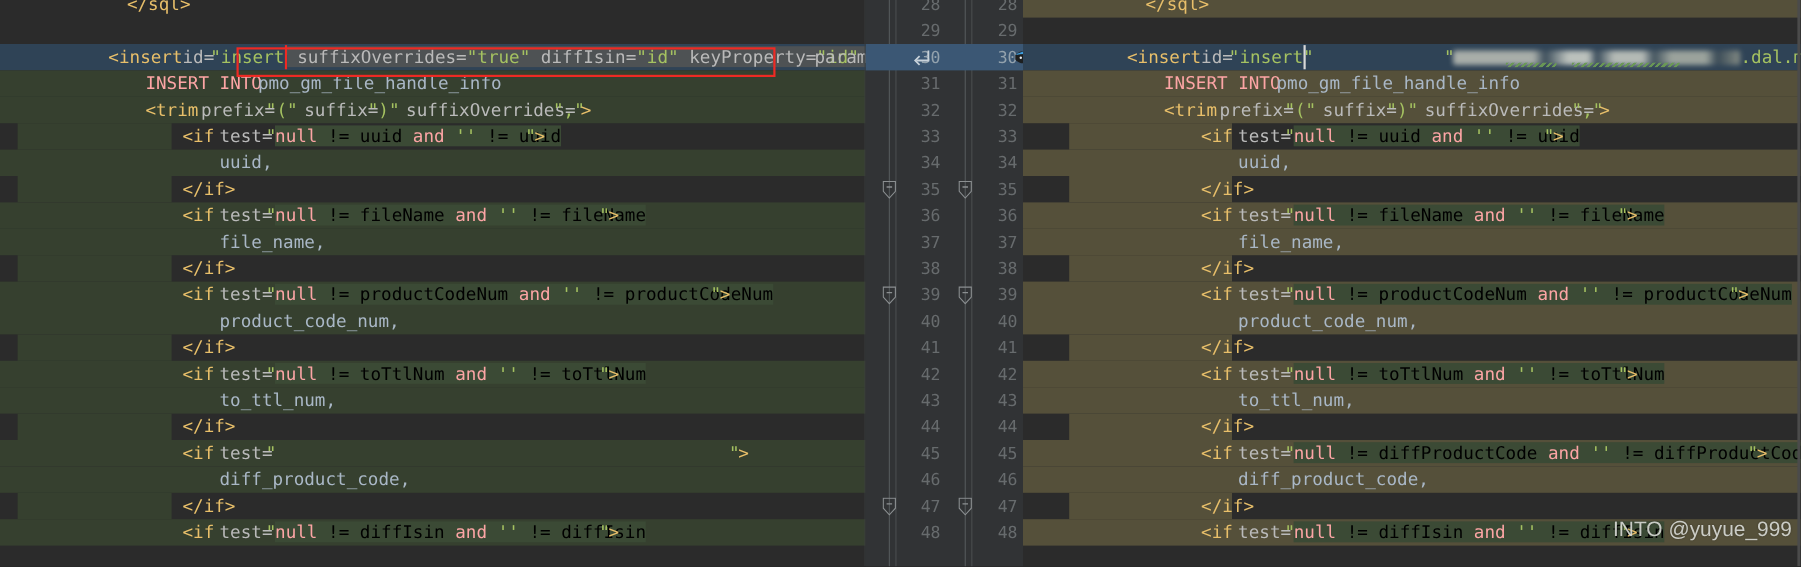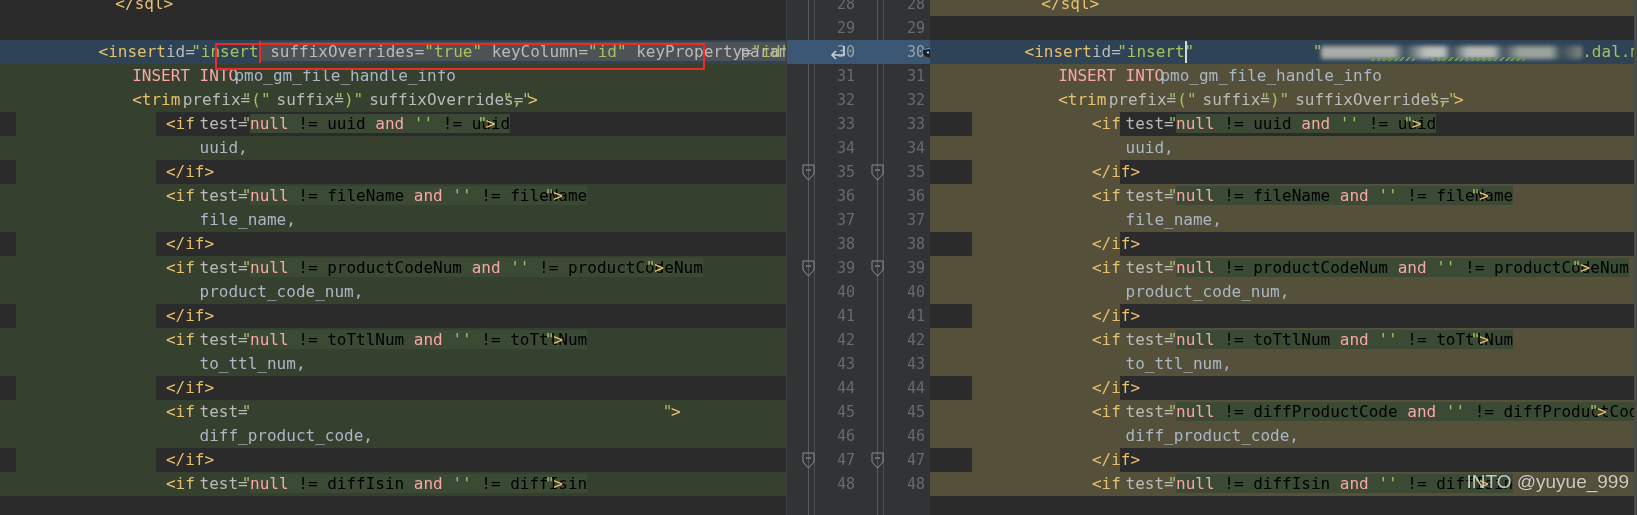--- a/index.html
+++ b/index.html
@@ -187,21 +187,21 @@
   <div class="pane" id="left-pane">
     <div class="code-layer" id="left-code">
         <div class="code-text t-tag" style="left: 115.36px; top: -8px;">&lt;/sql&gt;</div>
         <div class="row" style="top: -8px;"></div>
         <div class="row" style="top: 16px;"></div>
         <div class="linebg bg-select" style="top: 40px; left: 0px; width: 787px;"></div>
         <div class="code-text t-tag" style="left: 98.52px; top: 40px;">&lt;insert </div>
         <div class="code-text t-attr" style="left: 165.88px; top: 40px;">id=</div>
         <div class="code-text t-val" style="left: 191.14px; top: 40px;">"insert"</div>
         <div class="caret caret-red" style="left: 258.5px; top: 41px;"></div>
-        <div class="code-text" style="left: 260.5px; top: 40px;"><span class="hl-gray"> <span class="t-attr">suffixOverrides=</span><span class="t-val">"true"</span> <span class="t-attr">keyColumn=</span><span class="t-val">"id"</span> <span class="t-attr">keyProperty=</span><span class="t-val">"id"</span> </span></div>
+        <div class="code-text" style="left: 260.5px; top: 40px;"><span class="hl-gray"> <span class="t-attr">suffixOverrides=</span><span class="t-val">"true"</span> <span class="t-attr">diffIsin=</span><span class="t-val">"id"</span> <span class="t-attr">keyProperty=</span><span class="t-val">"id"</span> </span></div>
         <div class="code-text t-attr" style="left: 740.44px; top: 40px;">parameter</div>
         <div class="row" style="top: 40px;"></div>
         <div class="linebg bg-green" style="top: 64px; left: 0px; width: 787px;"></div>
         <div class="code-text t-kw" style="left: 132.2px; top: 64px;">INSERT INTO</div>
         <div class="code-text t-plain" style="left: 224.82px; top: 64px;"> pmo_gm_file_handle_info</div>
         <div class="row" style="top: 64px;"></div>
         <div class="linebg bg-green" style="top: 88px; left: 0px; width: 787px;"></div>
         <div class="code-text t-tag" style="left: 132.2px; top: 88px;">&lt;trim </div>
         <div class="code-text t-attr" style="left: 182.72px; top: 88px;">prefix=</div>
         <div class="code-text t-val" style="left: 241.66px; top: 88px;">"("</div>

